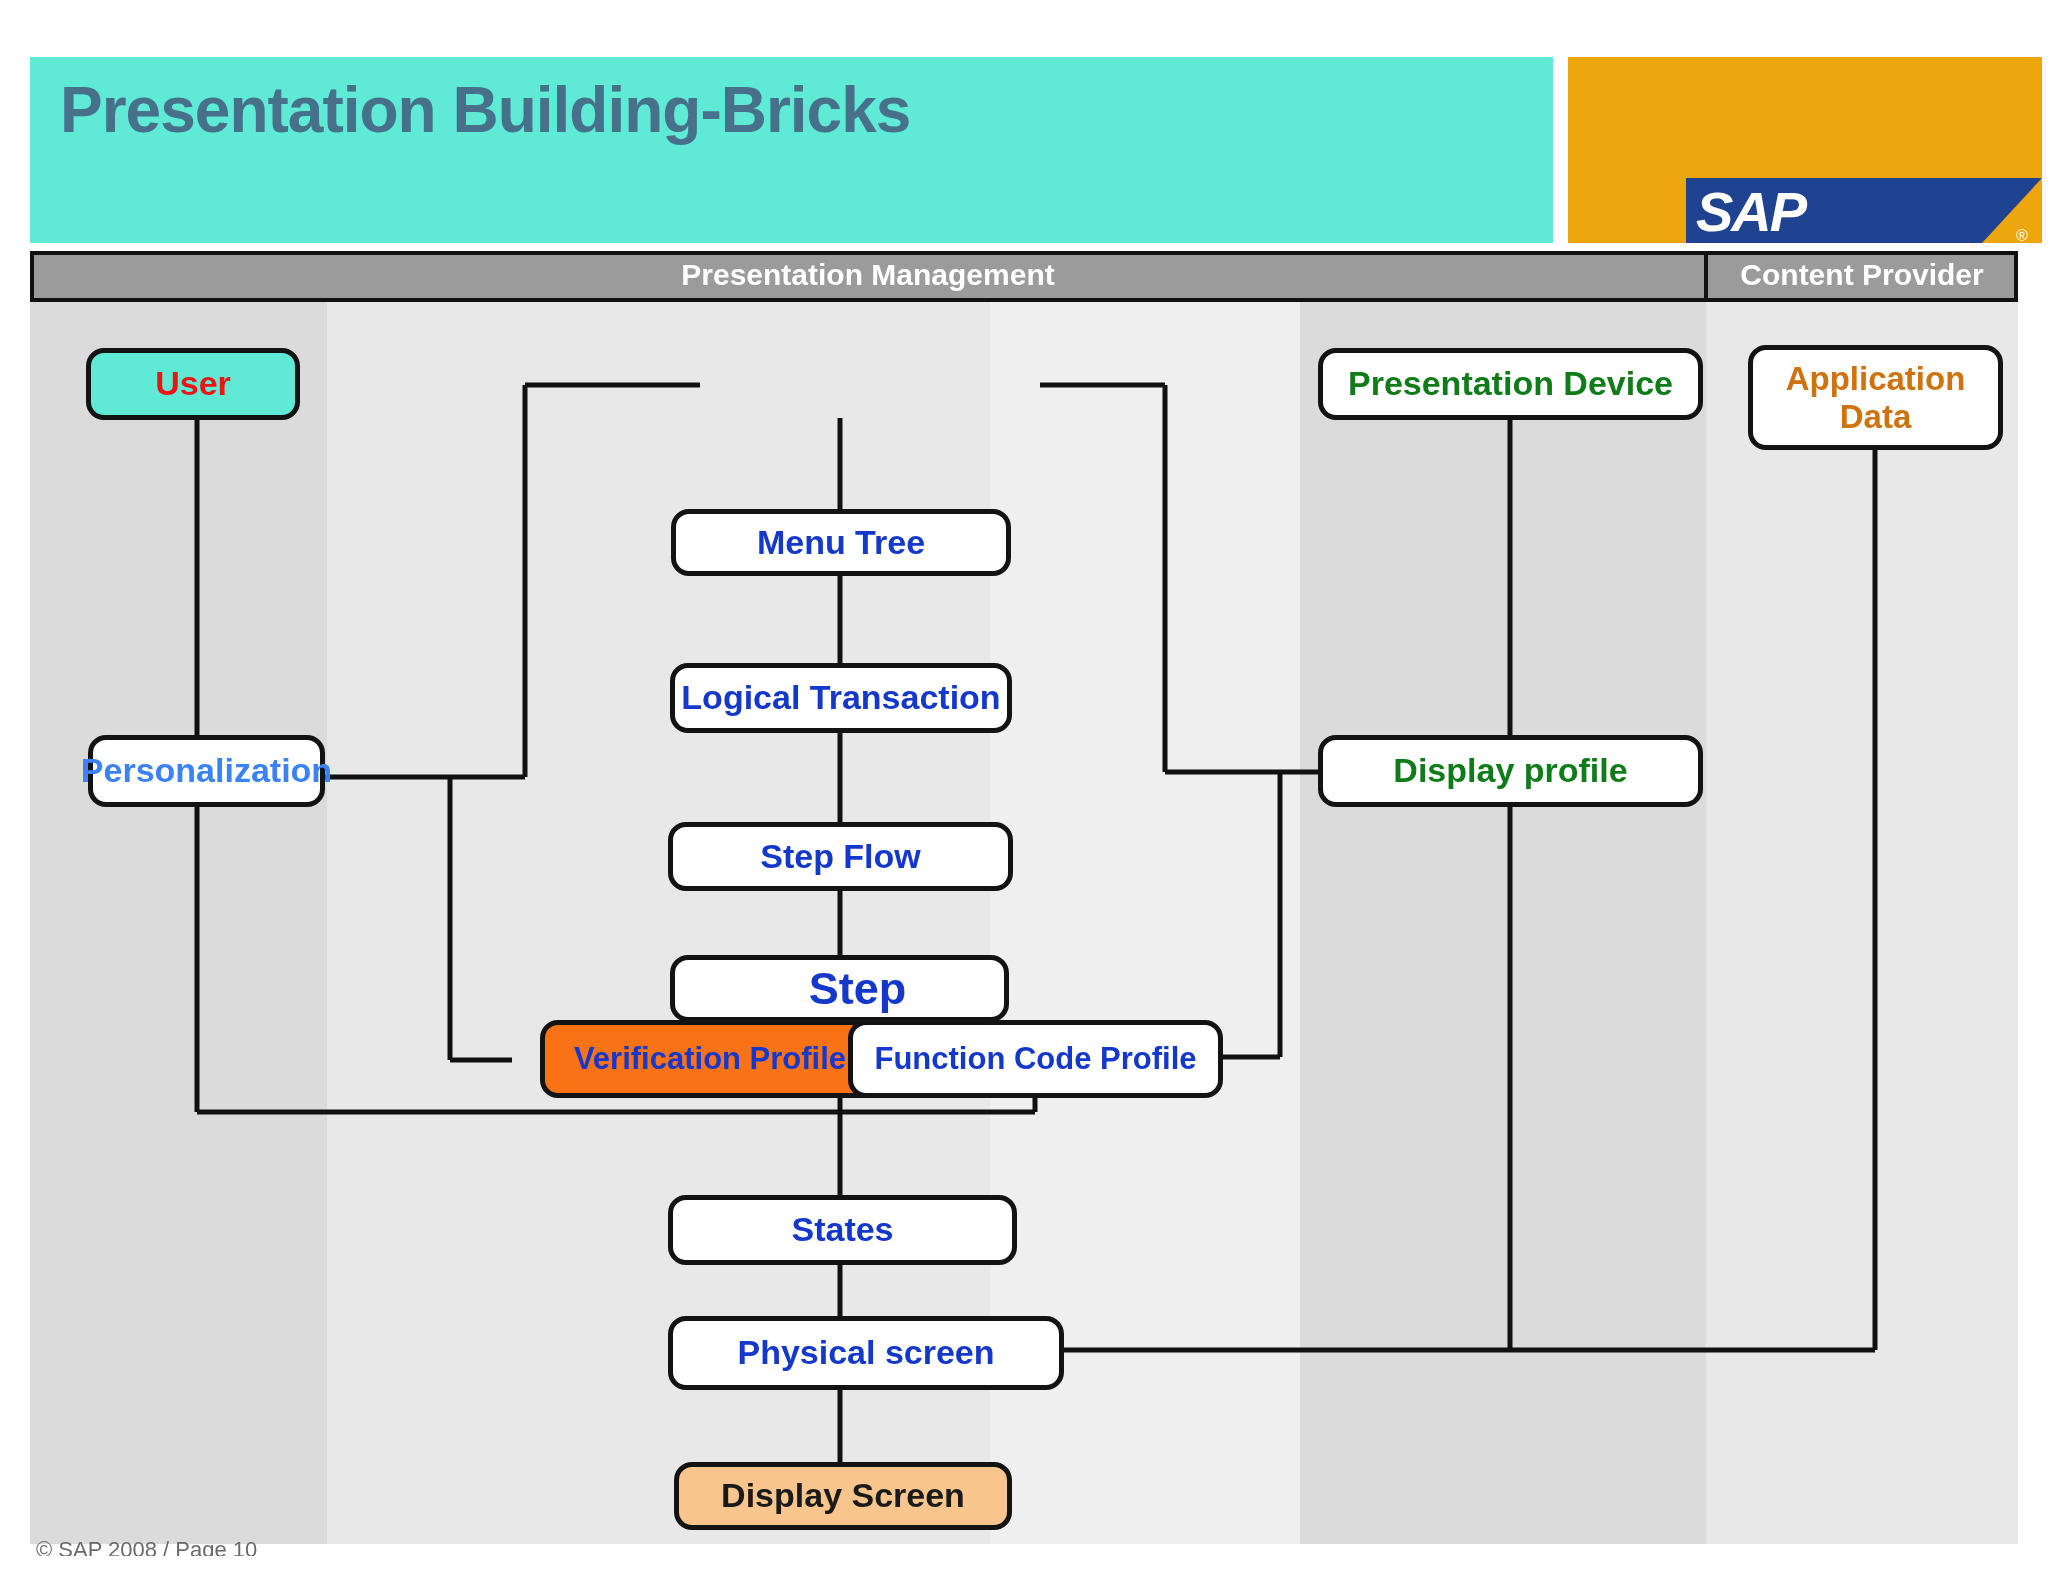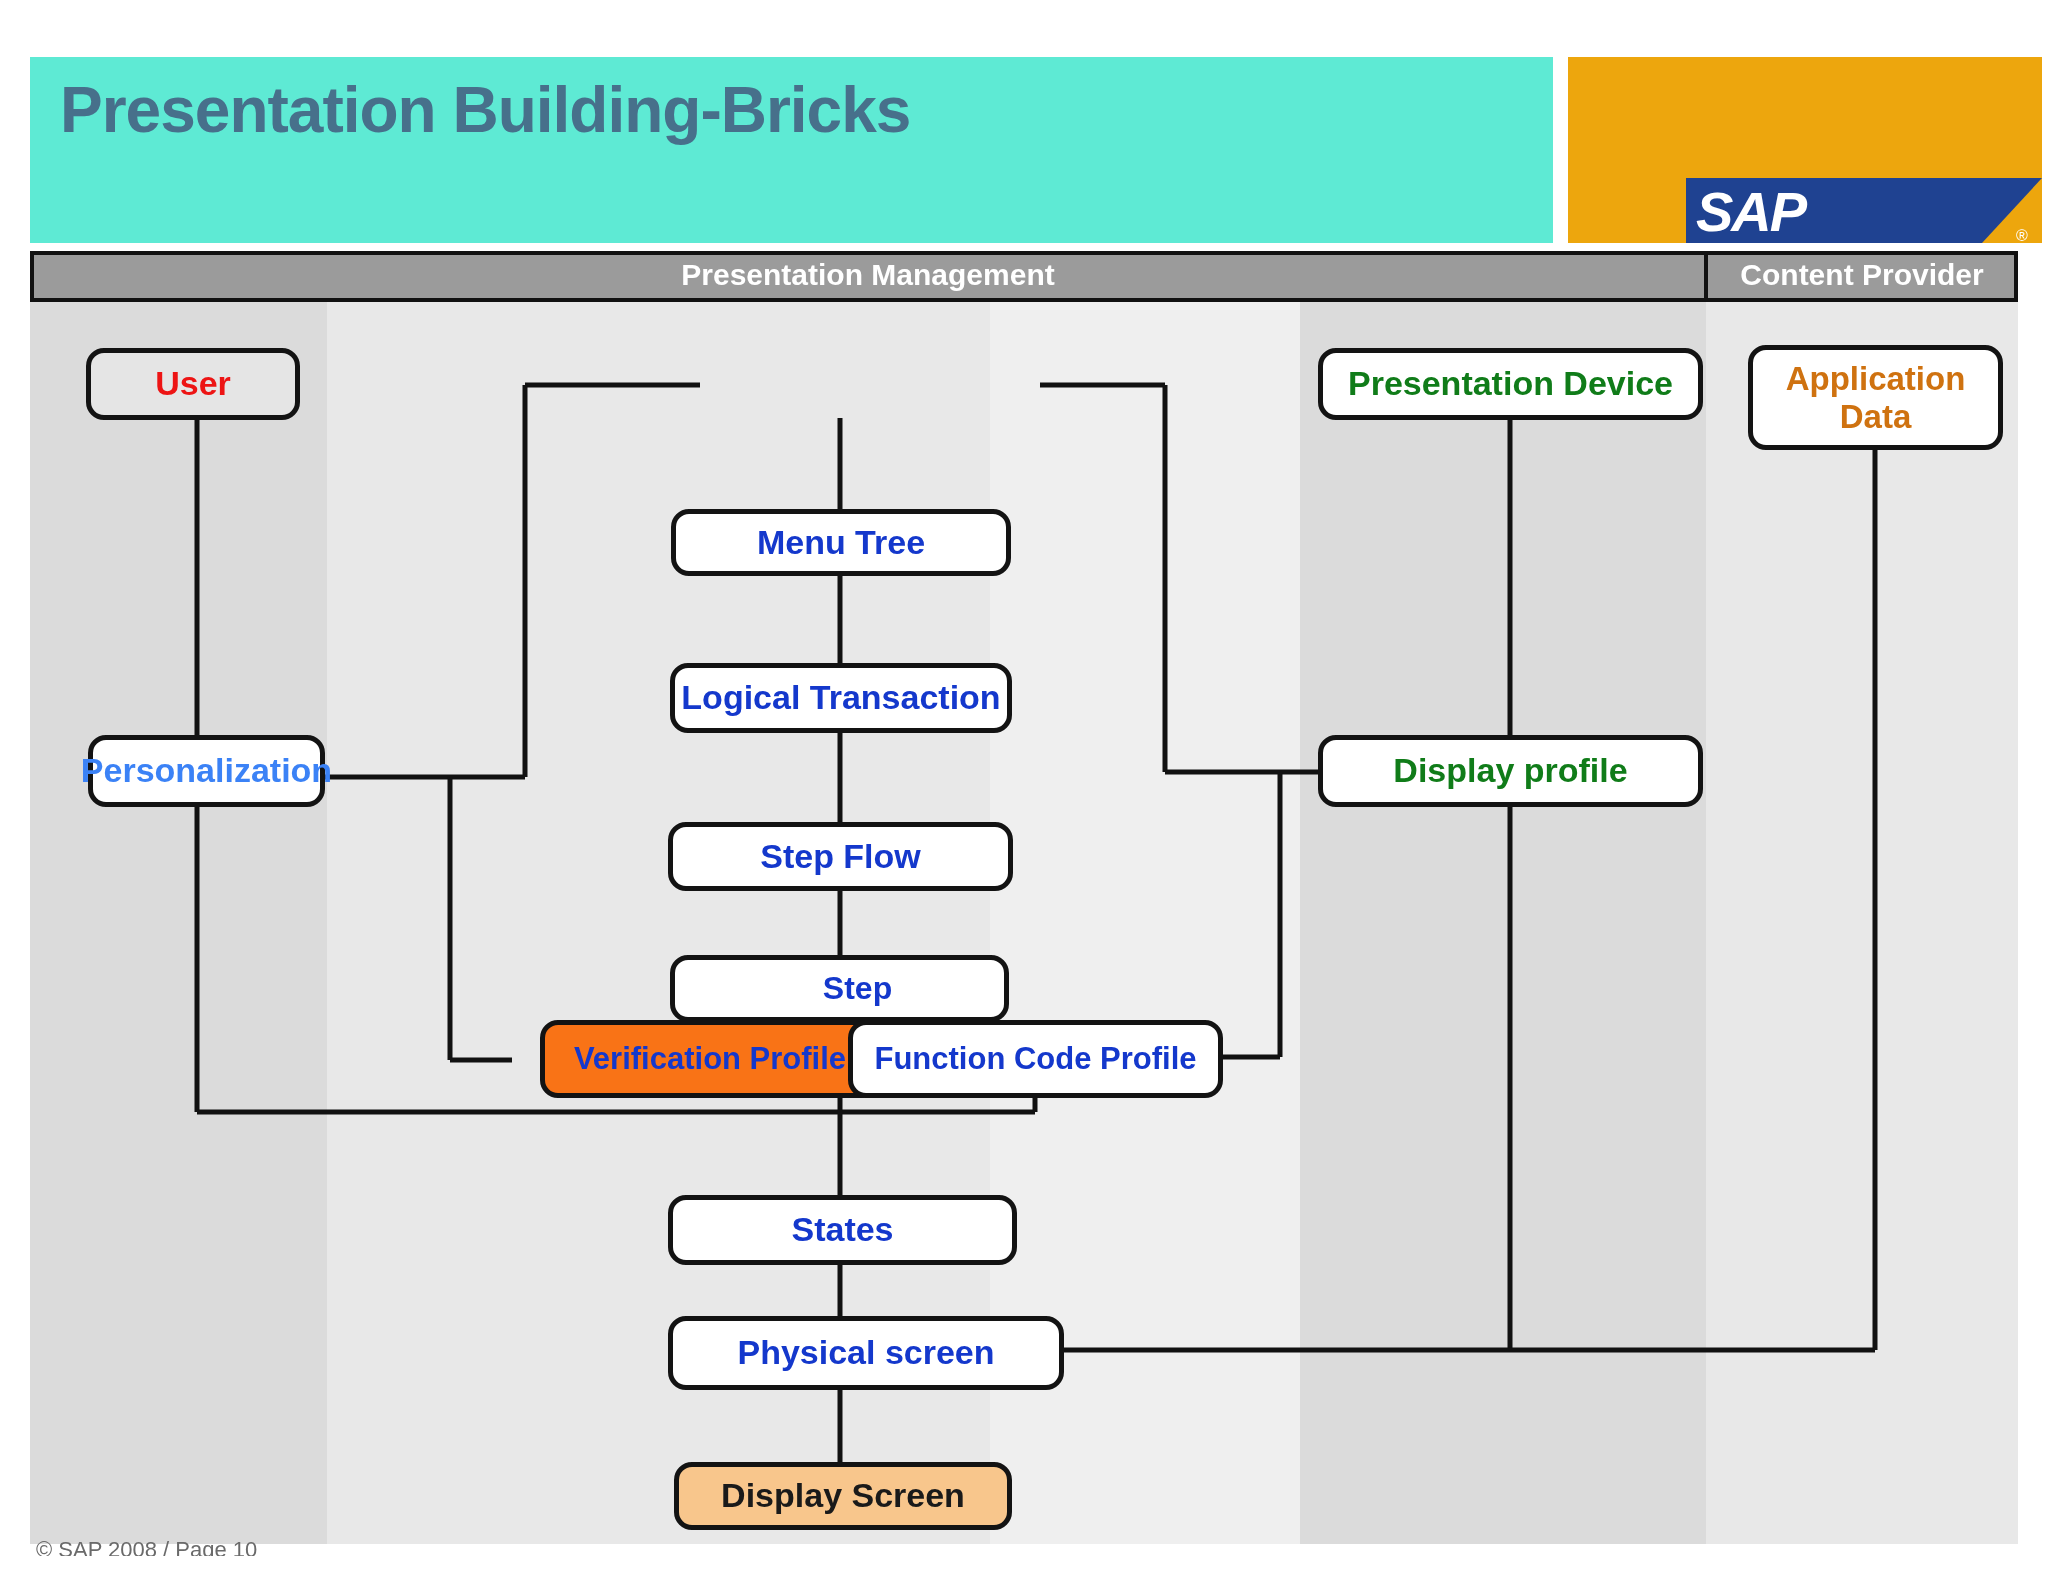--- a/index.html
+++ b/index.html
@@ -72,30 +72,30 @@
         <line x1="1040" y1="385" x2="1165" y2="385" stroke="#111111" stroke-width="5"></line>
         <line x1="1165" y1="385" x2="1165" y2="772" stroke="#111111" stroke-width="5"></line>
         <line x1="1165" y1="772" x2="1318" y2="772" stroke="#111111" stroke-width="5"></line>
         <line x1="1280" y1="772" x2="1280" y2="1057" stroke="#111111" stroke-width="5"></line>
         <line x1="1223" y1="1057" x2="1280" y2="1057" stroke="#111111" stroke-width="5"></line>
         <line x1="1510" y1="420" x2="1510" y2="735" stroke="#111111" stroke-width="5"></line>
         <line x1="1510" y1="807" x2="1510" y2="1350" stroke="#111111" stroke-width="5"></line>
         <line x1="1014" y1="1350" x2="1875" y2="1350" stroke="#111111" stroke-width="5"></line>
         <line x1="1875" y1="450" x2="1875" y2="1350" stroke="#111111" stroke-width="5"></line>
       </svg>
-  <div class="node" style="left: 86px; top: 348px; width: 214px; height: 72px; font-size: 34px; color: rgb(237, 20, 20); background: #e5e5e5;">User</div>
+  <div class="node" style="left: 86px; top: 348px; width: 214px; height: 72px; font-size: 34px; color: rgb(237, 20, 20); background: #5eead4;">User</div>
       <div class="node" style="left: 1318px; top: 348px; width: 385px; height: 72px; font-size: 34px; color: rgb(16, 124, 25); background: rgb(255, 255, 255);">Presentation Device</div>
       <div class="node" style="left: 1748px; top: 345px; width: 255px; height: 105px; font-size: 33px; color: rgb(207, 114, 16); background: rgb(255, 255, 255);">Application
 Data</div>
       <div class="node" style="left: 671px; top: 509px; width: 340px; height: 67px; font-size: 34px; color: rgb(20, 56, 204); background: rgb(255, 255, 255);">Menu Tree</div>
       <div class="node" style="left: 670px; top: 663px; width: 342px; height: 70px; font-size: 34px; color: rgb(20, 56, 204); background: rgb(255, 255, 255);">Logical Transaction</div>
       <div class="node" style="left: 88px; top: 735px; width: 237px; height: 72px; font-size: 34px; color: #3b82f6; background: rgb(255, 255, 255);">Personalization</div>
       <div class="node" style="left: 1318px; top: 735px; width: 385px; height: 72px; font-size: 34px; color: rgb(16, 124, 25); background: rgb(255, 255, 255);">Display profile</div>
       <div class="node" style="left: 668px; top: 822px; width: 345px; height: 69px; font-size: 34px; color: rgb(20, 56, 204); background: rgb(255, 255, 255);">Step Flow</div>
-      <div class="node" style="left: 670px; top: 955px; width: 339px; height: 67px; font-size: 32px; color: rgb(20, 56, 204); background: rgb(255, 255, 255); padding-left: 36px;">Step</div>
+      <div class="node" style="left: 670px; top: 955px; width: 339px; height: 67px; font-size: 45px; color: rgb(20, 56, 204); background: rgb(255, 255, 255); padding-left: 36px;">Step</div>
       <div class="node" style="left: 512px; top: 1020px; width: 340px; height: 78px; font-size: 31px; color: rgb(20, 56, 204); background: #f97316; margin-left: 28px;">Verification Profile</div>
       <div class="node" style="left: 848px; top: 1020px; width: 375px; height: 78px; font-size: 31px; color: rgb(20, 56, 204); background: rgb(255, 255, 255);">Function Code Profile</div>
       <div class="node" style="left: 668px; top: 1195px; width: 349px; height: 70px; font-size: 34px; color: rgb(20, 56, 204); background: rgb(255, 255, 255);">States</div>
       <div class="node" style="left: 668px; top: 1316px; width: 396px; height: 74px; font-size: 34px; color: rgb(20, 56, 204); background: rgb(255, 255, 255);">Physical screen</div>
       <div class="node" style="left: 674px; top: 1462px; width: 338px; height: 68px; font-size: 34px; color: rgb(26, 26, 26); background: rgb(248, 198, 140);">Display Screen</div>
     </div>
 
   <div class="footer">© SAP 2008 / Page 10</div>
   <div class="footer-clip"></div>
 

